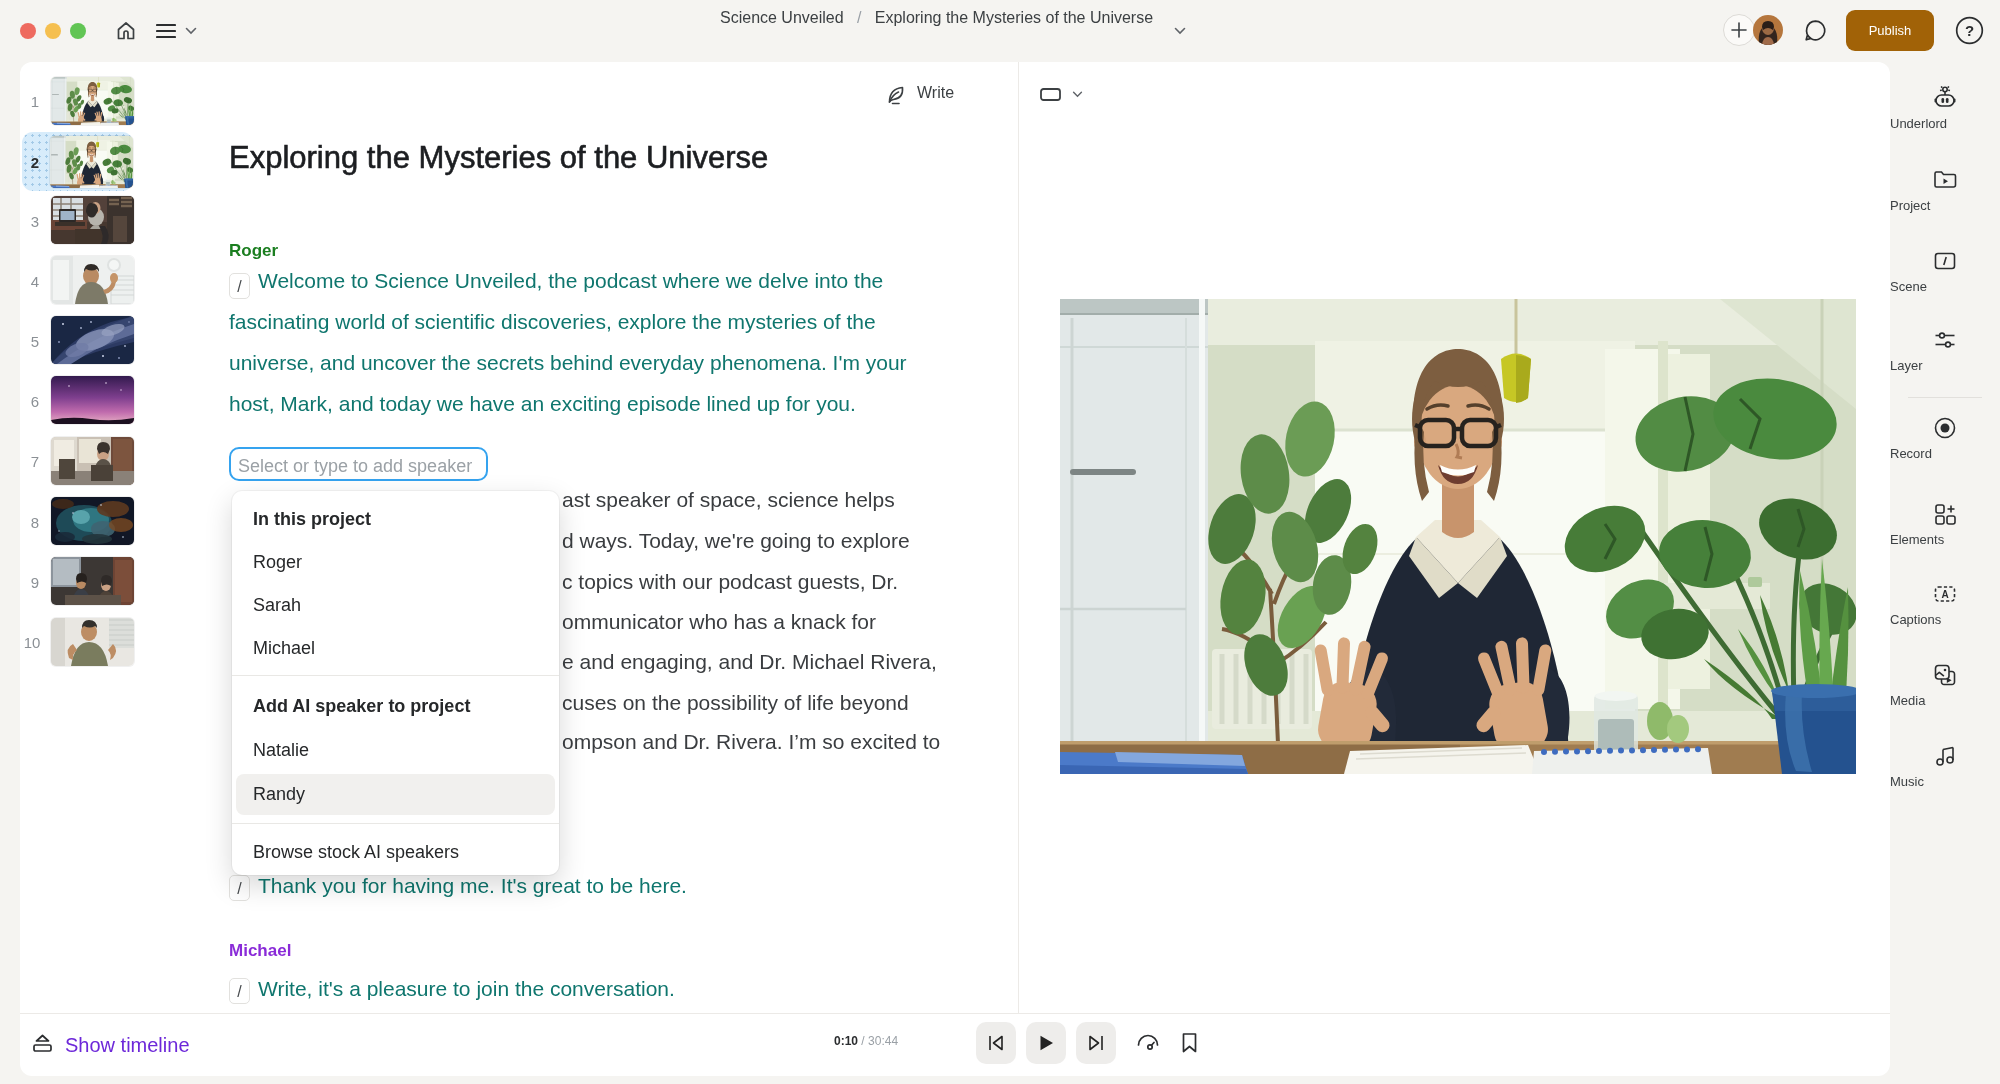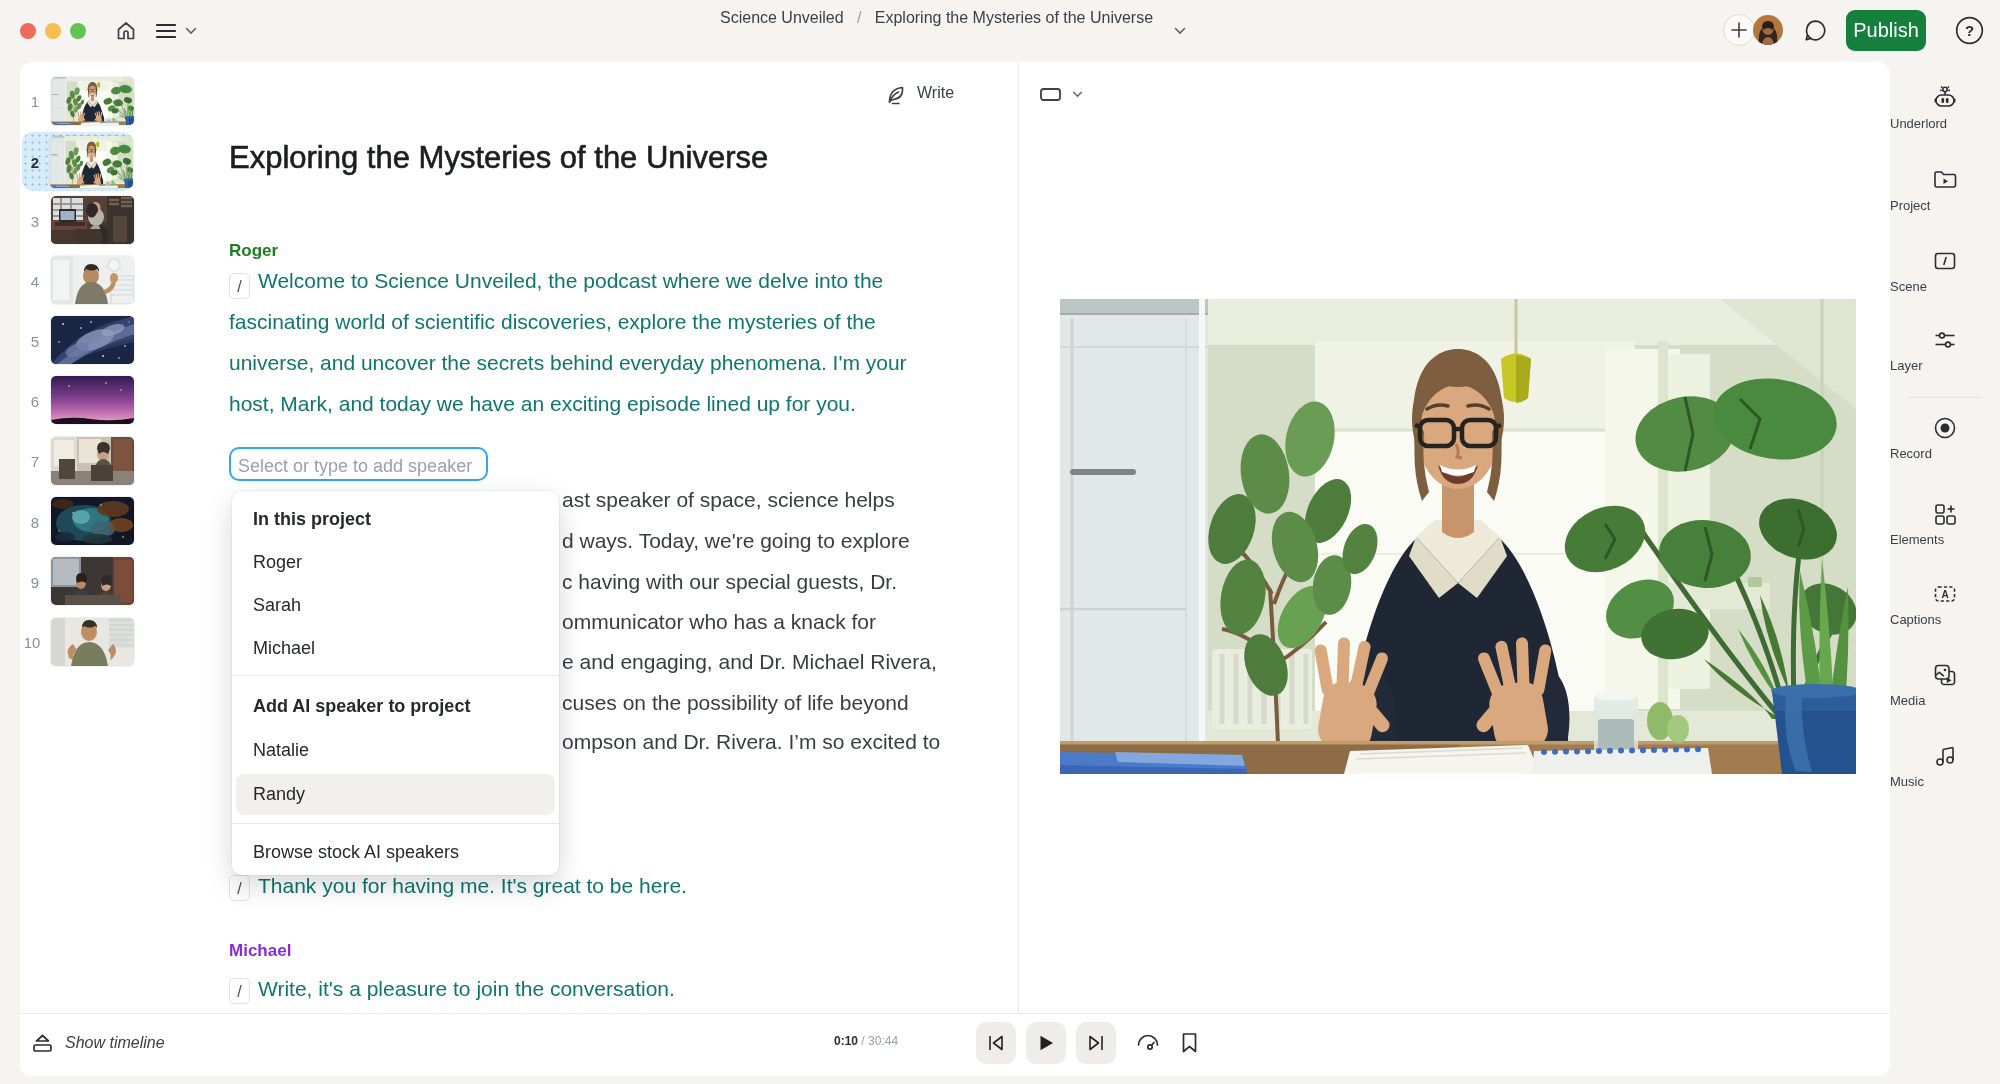--- a/index.html
+++ b/index.html
@@ -61,21 +61,21 @@
     <ellipse cx="15" cy="13" rx="6" ry="7" fill="#9c6a44"></ellipse>
     <path d="M9 30 q1 -8 6 -8 q5 0 6 8 Z" fill="#a06b4a"></path>
     <path d="M9 12 q0 -6 6 -6 q6 0 6 6 l-1 3 q-5 -4 -10 0 Z" fill="#2a1e18"></path>
   </g>
 </svg>
 
 <svg class="abs" style="left:1804px; top:19px;" width="23" height="23" viewBox="0 0 23 23" fill="none" stroke="#2b2d2f" stroke-width="1.7">
   <path d="M11.5 2.2 a9.3 9.3 0 1 1 -8.1 13.9 L2.2 20.8 L7 19.4 a9.3 9.3 0 0 1 4.5 -17.2 Z" stroke-linejoin="round"></path>
 </svg>
 
-<div class="abs" style="left:1846px; top:10px; width:80px; height:41px; border-radius:9px; background:#15803d; color:#fff; font-size:20px; text-align:center; line-height:41px;">Publish</div>
+<div class="abs" style="left:1846px; top:10px; width:88px; height:41px; border-radius:9px; background:#a16207; color:#fff; font-size:13px; text-align:center; line-height:41px;">Publish</div>
 
 <svg class="abs" style="left:1955px; top:16px;" width="29" height="29" viewBox="0 0 29 29" fill="none">
   <circle cx="14.5" cy="14.5" r="12.8" stroke="#2b2d2f" stroke-width="1.7"></circle>
   <text x="14.5" y="20" text-anchor="middle" font-size="15" font-weight="bold" fill="#2b2d2f" font-family="Liberation Sans">?</text>
 </svg>
 
 <div id="panel"></div>
 
 <div class="abs" style="left:1018px; top:62px; width:1px; height:951px; background:#eceae7;"></div>
 
@@ -93,21 +93,21 @@
 <div class="abs" style="left:229px; top:241px; font-size:17px; font-weight:bold; color:#1b7e20;">Roger</div>
 
 <div class="slashbox" style="left:229px; top:273px;">/</div>
 <div class="abs bodyline" style="left:258px; top:269px;">Welcome to Science Unveiled, the podcast where we delve into the</div>
 <div class="abs bodyline" style="left:229px; top:310px;">fascinating world of scientific discoveries, explore the mysteries of the</div>
 <div class="abs bodyline" style="left:229px; top:351px;">universe, and uncover the secrets behind everyday phenomena. I'm your</div>
 <div class="abs bodyline" style="left:229px; top:392px;">host, Mark, and today we have an exciting episode lined up for you.</div>
 
 <div class="frag" style="top:488px;">ast speaker of space, science helps</div>
 <div class="frag" style="top:529px;">d ways. Today, we're going to explore</div>
-<div class="frag" style="top:570px;">c having with our special guests, Dr.</div>
+<div class="frag" style="top:570px;">c topics with our podcast guests, Dr.</div>
 <div class="frag" style="top:610px;">ommunicator who has a knack for</div>
 <div class="frag" style="top:650px;">e and engaging, and Dr. Michael Rivera,</div>
 <div class="frag" style="top:691px;">cuses on the possibility of life beyond</div>
 <div class="frag" style="top:730px;">ompson and Dr. Rivera. I’m so excited to</div>
 
 <div class="slashbox" style="left:229px; top:875px;">/</div>
 <div class="abs bodyline" style="left:258px; top:874px;">Thank you for having me. It's great to be here.</div>
 
 <div class="abs" style="left:229px; top:941px; font-size:17px; font-weight:bold; color:#8a2bd8;">Michael</div>
 <div class="slashbox" style="left:229px; top:978px;">/</div>
@@ -259,21 +259,21 @@
   <svg width="24" height="24" viewBox="0 0 24 24" fill="none" stroke="#2b2d2f" stroke-width="1.6">
       <use href="#ic-music"></use>
     </svg>
   Music
 </div>
 
 <svg class="abs" style="left:32px; top:1033px;" width="21" height="20" viewBox="0 0 21 20" fill="none" stroke="#2b2d2f" stroke-width="1.7" stroke-linejoin="round">
   <path d="M4.5 8 L10.5 2.5 L16.5 8 Z"></path>
   <rect x="2" y="12" width="17" height="6" rx="1.5"></rect>
 </svg>
-<div class="abs" style="left:65px; top:1034px; font-size:16px; color:#404040;font-style:italic;">Show timeline</div>
+<div class="abs" style="left:65px; top:1034px; font-size:20px; color:#6d28d9;">Show timeline</div>
 
 <div class="abs" style="left:834px; top:1034px; font-size:12px; color:#2b2d2f; font-weight:bold;">0:10<span style="font-weight:normal; color:#9aa0a6;"> / 30:44</span></div>
 
 <div class="pbtn" style="left:976px;">
   <svg width="18" height="18" viewBox="0 0 18 18" fill="none" stroke="#222" stroke-width="1.6" stroke-linejoin="round">
       <line x1="3" y1="2" x2="3" y2="16"></line>
       <path d="M15 2.5 L6.5 9 L15 15.5 Z"></path>
     </svg>
 </div>
 <div class="pbtn" style="left:1026px;">

